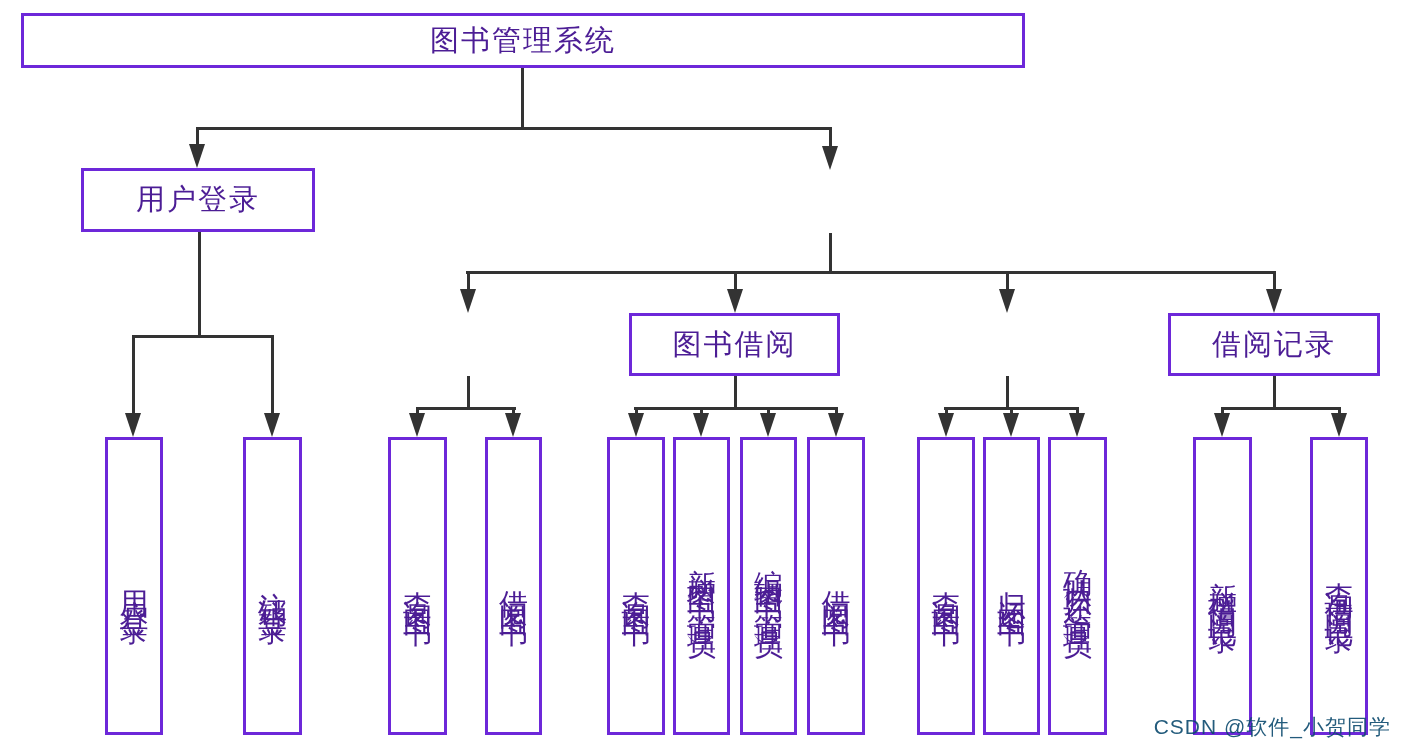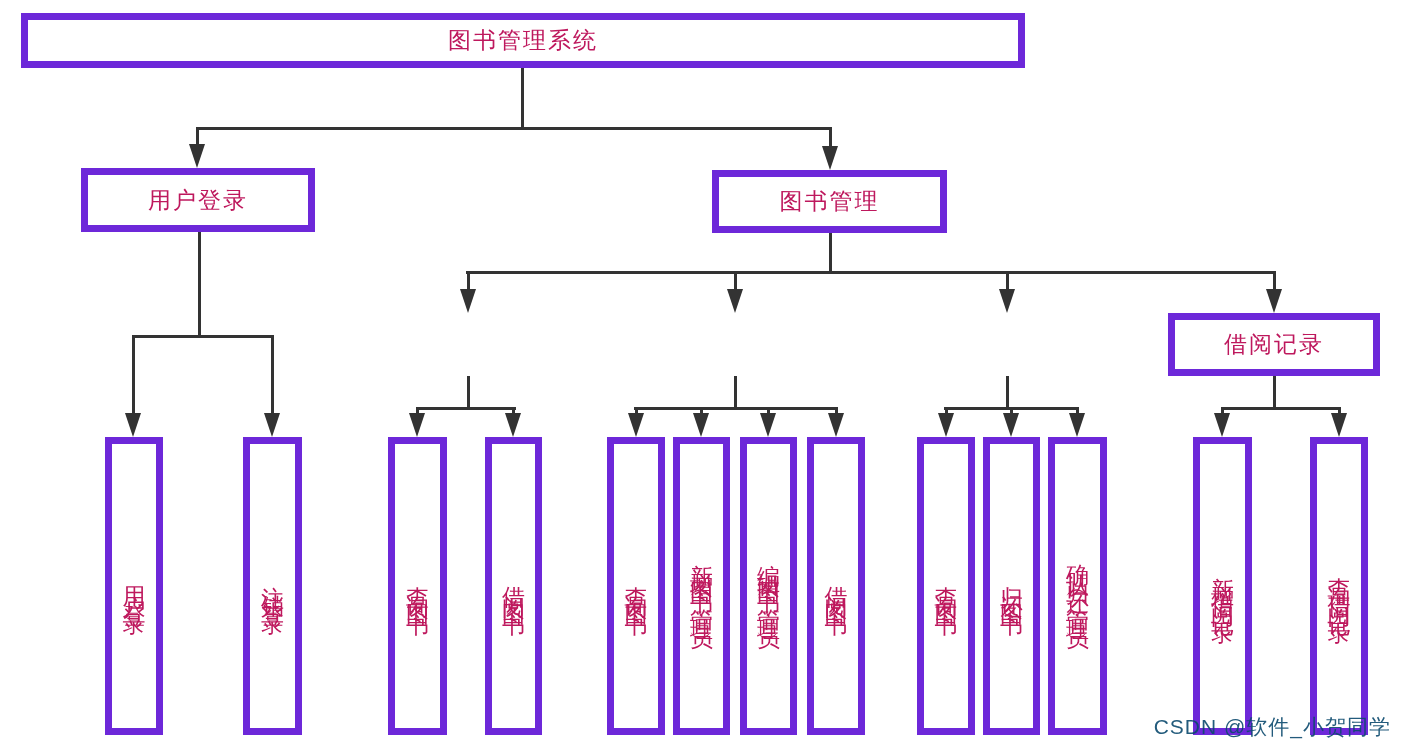--- a/index.html
+++ b/index.html
@@ -2,23 +2,23 @@
 <html><head>
 <meta charset="utf-8">
 <style>
   html,body { margin:0; padding:0; background:#fff; }
   #stage {
     position:relative; width:1405px; height:747px; background:#ffffff;
     font-family:"Liberation Sans","DejaVu Sans",sans-serif; overflow:hidden;
   }
   .box {
     position:absolute; box-sizing:border-box;
-    border:7px solid #6d28d9; background:#ffffff;
+    border:3px solid #6d28d9; background:#ffffff;
     display:flex; align-items:center; justify-content:center;
-    color:#be185d; font-size:23px; z-index:2;
+    color:#4c1d95; font-size:29px; z-index:2;
   }
   .box.h span { letter-spacing:2px; white-space:nowrap; }
   .box.v span {
     writing-mode:vertical-lr; text-orientation:mixed;
     letter-spacing:9px; line-height:1; white-space:nowrap;
   }
   .ln  { position:absolute; background:#333333; z-index:1; }
   .tri {
     position:absolute; width:0; height:0; z-index:1;
     border-left:8px solid transparent; border-right:8px solid transparent;
@@ -35,24 +35,24 @@
 
 <div id="stage">
 
   <div class="box h" style="left:21px;top:13px;width:1004px;height:55px">
     <span>图书管理系统</span>
   </div>
 
   <div class="box h" style="left:81px;top:168px;width:234px;height:64px">
     <span>用户登录</span>
   </div>
-  <div class="box h" style="left:712px;top:170px;width:235px;height:63px">
-    <span>图书管理</span>
+
+  <div class="box h" style="left:629px;top:313px;width:211px;height:63px">
+    <span>图书借阅</span>
   </div>
-
   <div class="box h" style="left:1168px;top:313px;width:212px;height:63px">
     <span>借阅记录</span>
   </div>
 
   <div class="box v" style="left:105px;top:437px;width:58px;height:298px">
     <span>用户登录</span>
   </div>
   <div class="box v" style="left:243px;top:437px;width:59px;height:298px">
     <span>注销登录</span>
   </div>

